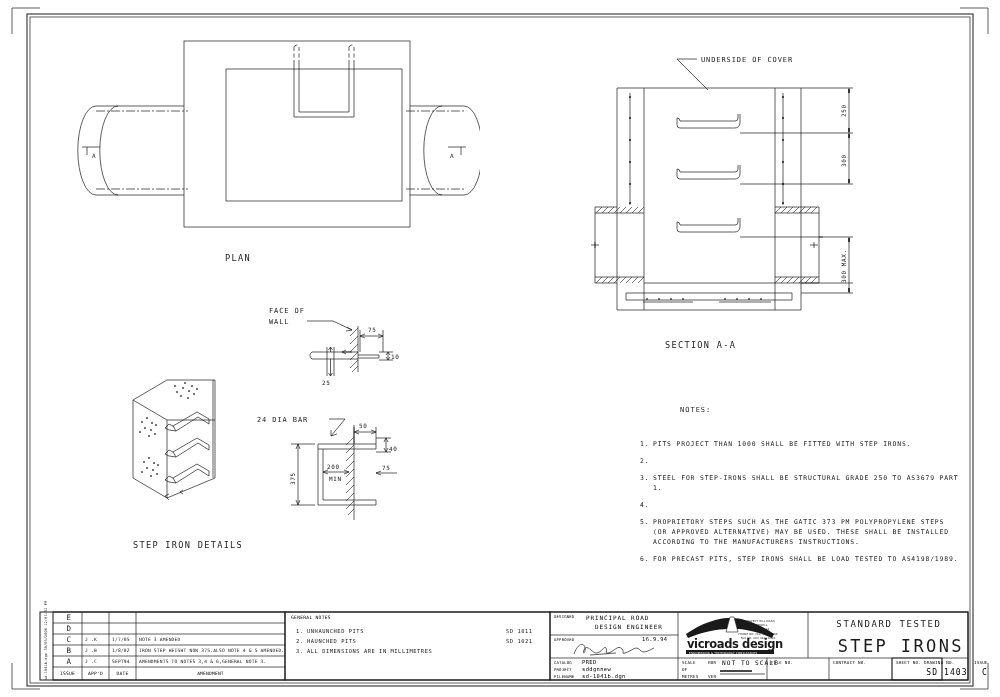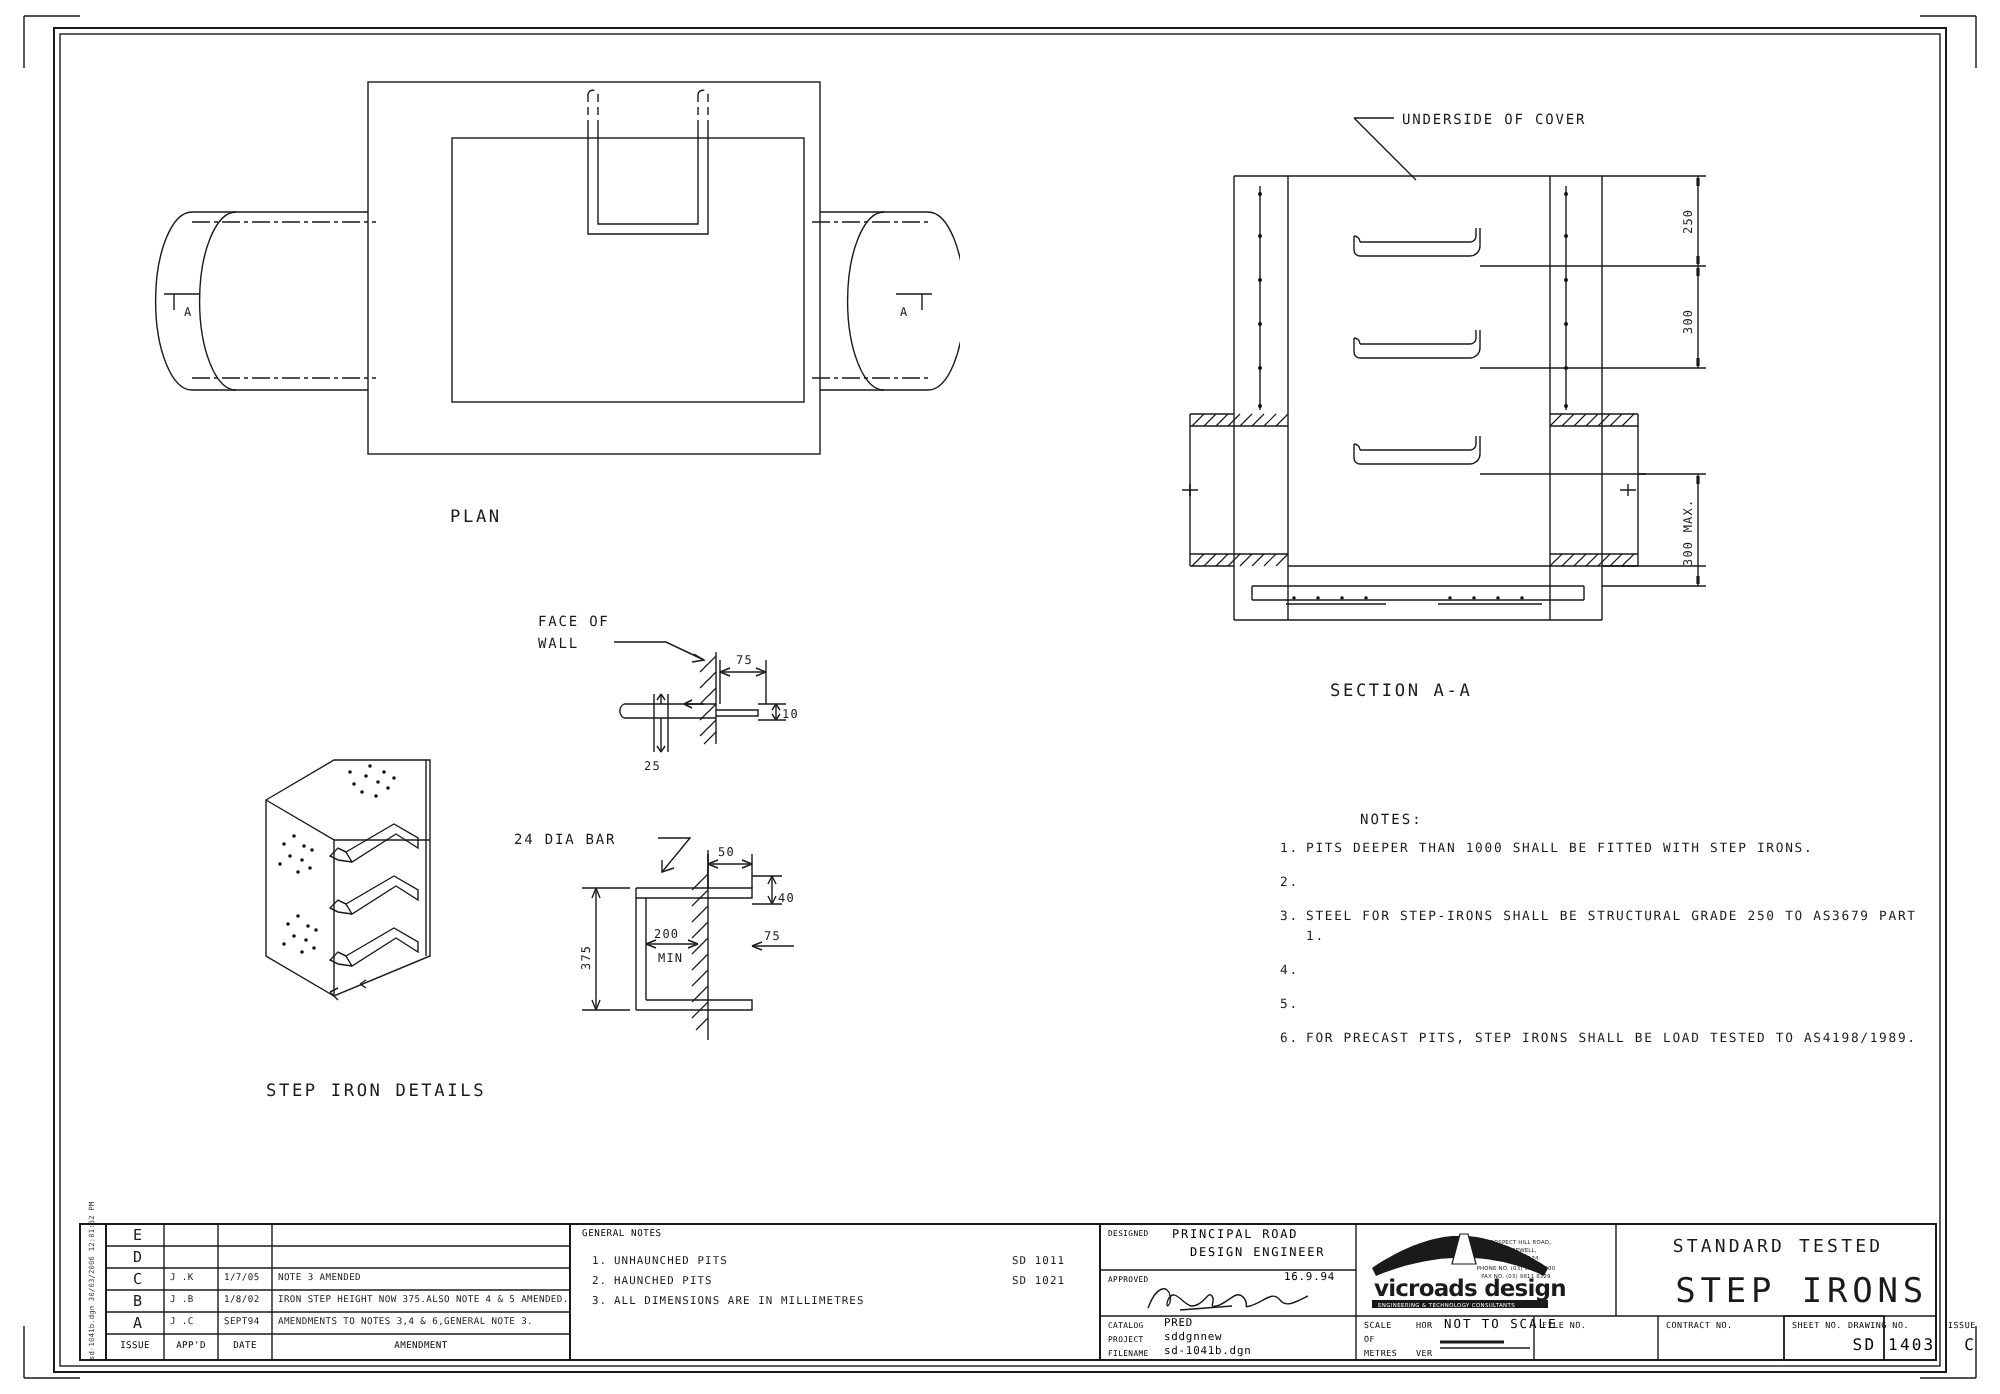--- a/index.html
+++ b/index.html
@@ -311,42 +311,47 @@
       <path class="ln thin" d="M48 108 L44 106 L40 110 L44 112 L51 113"></path>
     </g>
 
     <path class="ln thin" d="M55 122 L58 120 M55 122 L58 124"></path>
     <path class="ln thin" d="M40 126 L44 130 M40 126 L44 124"></path>
 
     <text class="dtxt dtxt9" x="8" y="178">STEP IRON DETAILS</text>
   </svg>
 
   <div class="abs" style="left:640px;top:406px;width:330px">
-    <div style="font-size:7px;letter-spacing:1px;color:#1a1a1a;margin-bottom:5px;padding-left:40px;">NOTES:</div>
+    <div style="font-size:7px;letter-spacing:1px;color:#1a1a1a;margin-bottom:25px;padding-left:40px;">NOTES:</div>
     <div id="notes-list">
         <div style="display: flex; margin-bottom: 7px; font-size: 6.4px; letter-spacing: 0.85px; line-height: 10px; color: rgb(26, 26, 26);">
           <div style="width: 13px; flex: 0 0 auto;">1.</div>
           <div>
-            <div>PITS DEEPER THAN 1000 SHALL BE FITTED WITH STEP IRONS.</div>
+            <div>PITS PROJECT THAN 1000 SHALL BE FITTED WITH STEP IRONS.</div>
           </div>
         </div>
         <div style="display: flex; margin-bottom: 7px; font-size: 6.4px; letter-spacing: 0.85px; line-height: 10px; color: rgb(26, 26, 26);">
           <div style="width: 13px; flex: 0 0 auto;">2.</div>
         </div>
         <div style="display: flex; margin-bottom: 7px; font-size: 6.4px; letter-spacing: 0.85px; line-height: 10px; color: rgb(26, 26, 26);">
           <div style="width: 13px; flex: 0 0 auto;">3.</div>
           <div>
             <div>STEEL FOR STEP-IRONS SHALL BE STRUCTURAL GRADE 250 TO AS3679 PART 1.</div>
           </div>
         </div>
         <div style="display: flex; margin-bottom: 7px; font-size: 6.4px; letter-spacing: 0.85px; line-height: 10px; color: rgb(26, 26, 26);">
           <div style="width: 13px; flex: 0 0 auto;">4.</div>
         </div>
         <div style="display: flex; margin-bottom: 7px; font-size: 6.4px; letter-spacing: 0.85px; line-height: 10px; color: rgb(26, 26, 26);">
           <div style="width: 13px; flex: 0 0 auto;">5.</div>
+          <div>
+            <div>PROPRIETORY STEPS SUCH AS THE GATIC 373 PM POLYPROPYLENE STEPS</div>
+            <div>(OR APPROVED ALTERNATIVE) MAY BE USED. THESE SHALL BE INSTALLED</div>
+            <div>ACCORDING TO THE MANUFACTURERS INSTRUCTIONS.</div>
+          </div>
         </div>
         <div style="display: flex; margin-bottom: 7px; font-size: 6.4px; letter-spacing: 0.85px; line-height: 10px; color: rgb(26, 26, 26);">
           <div style="width: 13px; flex: 0 0 auto;">6.</div>
           <div>
             <div>FOR PRECAST PITS, STEP IRONS SHALL BE LOAD TESTED TO AS4198/1989.</div>
           </div>
         </div>
       </div>
   </div>
 

